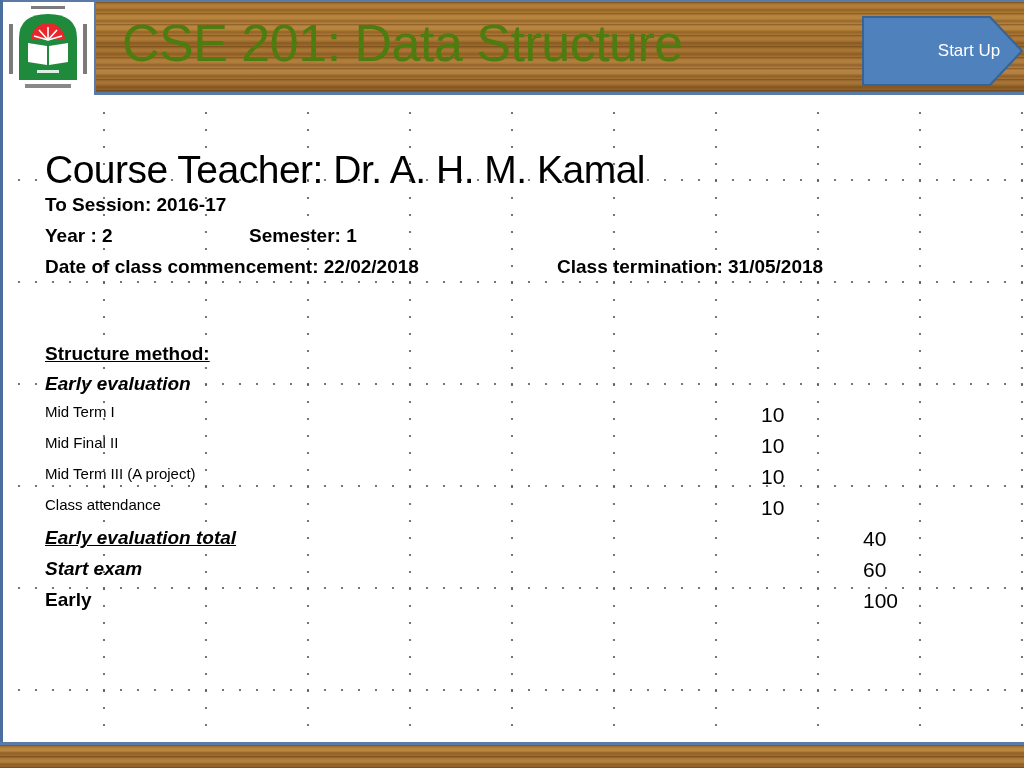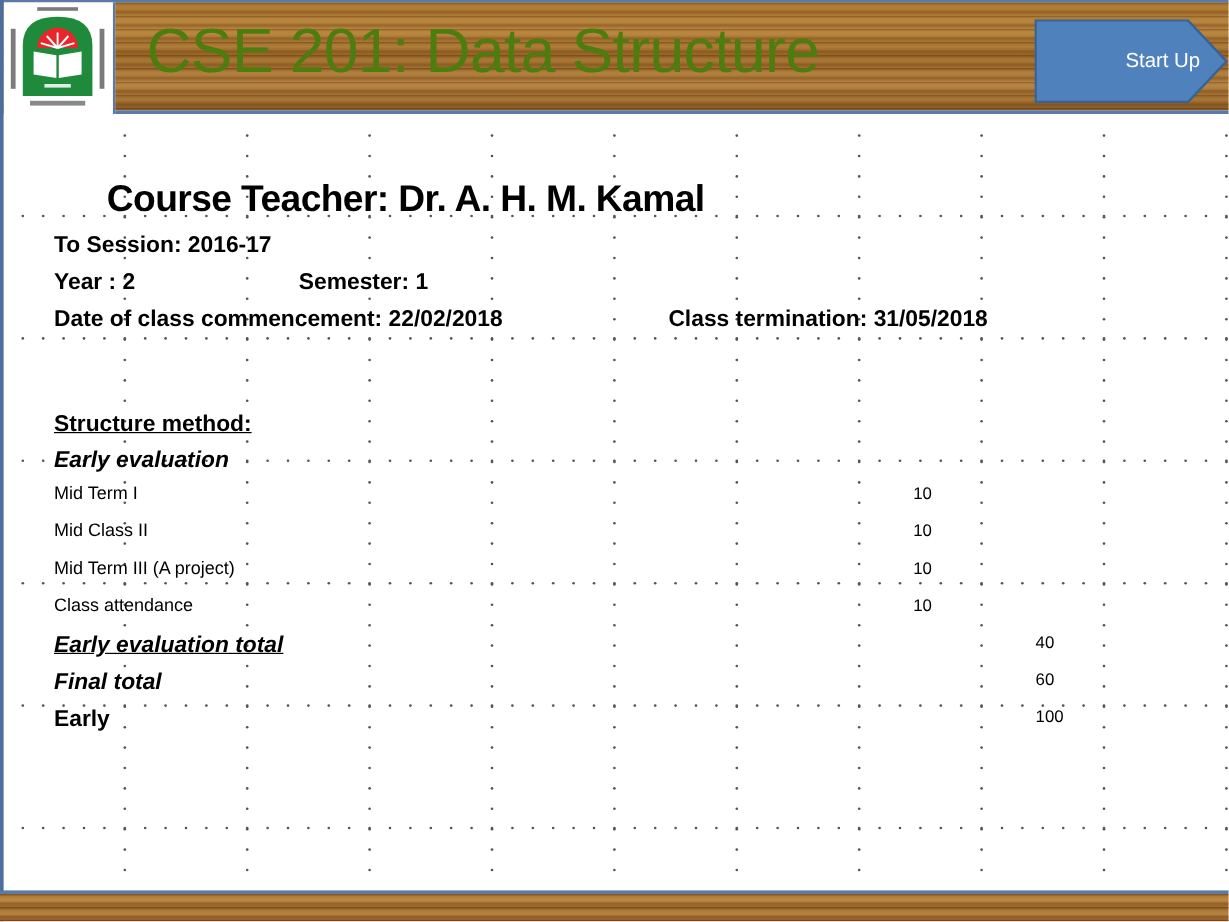--- a/index.html
+++ b/index.html
@@ -102,37 +102,36 @@
       width: 960px;
       color: #000;
     }
     .line {
       position: absolute;
       white-space: nowrap;
       font-family: "Liberation Sans", "DejaVu Sans", sans-serif;
     }
     .teacher {
       top: 148px;
-      font-size: 31px;
-      font-weight: bold;
+      font-size: 39px;
+      font-weight: normal;
       letter-spacing: -0.5px;
-      margin-left: 44px;
     }
     .small-bold {
       font-size: 19px;
       font-weight: bold;
     }
     .body-text {
       font-size: 15px;
     }
     .u { text-decoration: underline; }
     .it { font-style: italic; }
     .num {
       position: absolute;
-      font-size: 14px;
+      font-size: 21px;
       white-space: nowrap;
     }
   </style>
 </head>
 <body>
 
 <div class="slide">
 
   <div class="wood header-bar"></div>
 
@@ -933,33 +932,33 @@
 
     <div class="line small-bold" style="top:256px;">Date of class commencement: 22/02/2018</div>
     <div class="line small-bold" style="top:256px; left:512px;">Class termination: 31/05/2018</div>
 
     <div class="line small-bold u" style="top:343px;">Structure method:</div>
     <div class="line small-bold it" style="top:373px;">Early evaluation</div>
 
     <div class="line body-text" style="top:403px;">Mid Term I</div>
     <div class="num" style="top:403px; left:716px;">10</div>
 
-    <div class="line body-text" style="top:434px;">Mid Class II</div>
+    <div class="line body-text" style="top:434px;">Mid Final II</div>
     <div class="num" style="top:434px; left:716px;">10</div>
 
     <div class="line body-text" style="top:465px;">Mid Term III (A project)</div>
     <div class="num" style="top:465px; left:716px;">10</div>
 
     <div class="line body-text" style="top:496px;">Class attendance</div>
     <div class="num" style="top:496px; left:716px;">10</div>
 
     <div class="line small-bold it u" style="top:527px;">Early evaluation total</div>
     <div class="num" style="top:527px; left:818px;">40</div>
 
-    <div class="line small-bold it" style="top:558px;">Final total</div>
+    <div class="line small-bold it" style="top:558px;">Start exam</div>
     <div class="num" style="top:558px; left:818px;">60</div>
 
     <div class="line small-bold" style="top:589px;">Early</div>
     <div class="num" style="top:589px; left:818px;">100</div>
   </div>
 
   <div class="wood footer-bar"></div>
 </div>
 
 </body></html>

